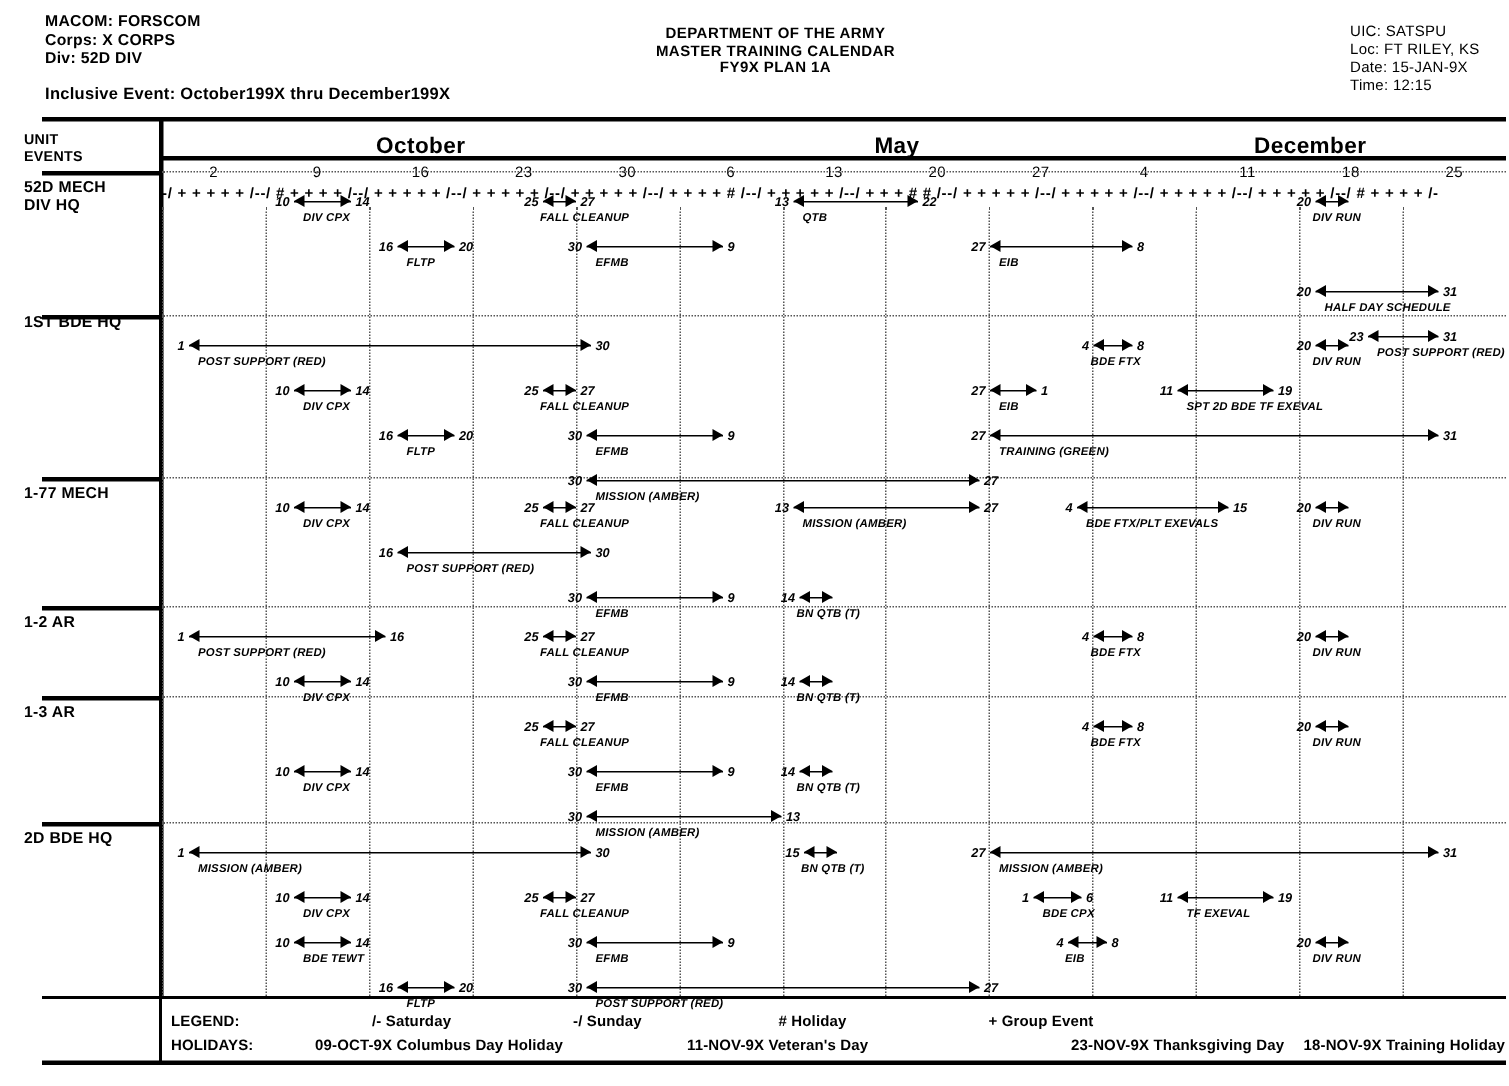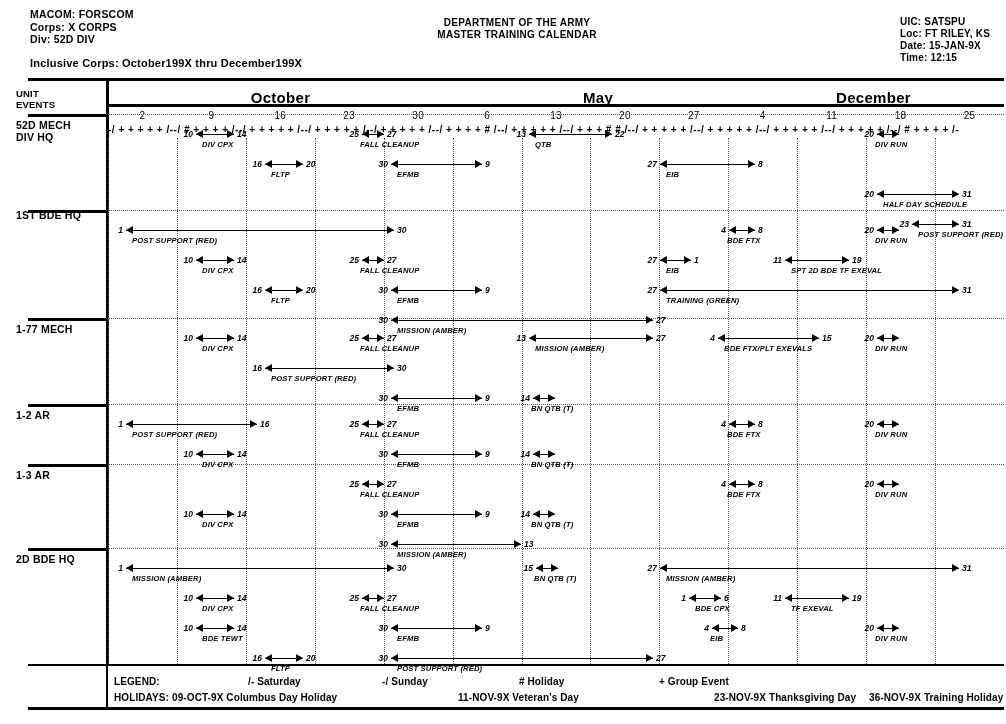--- a/index.html
+++ b/index.html
@@ -28,21 +28,21 @@
   }
   .hdr-center {
     position: absolute; left: 0; top: 17px; width: 1006px;
     text-align: center;
     font-size: 10px; font-weight: bold; line-height: 11.5px;
     letter-spacing: 0.3px;
   }
   .hdr-center .ct { display: block; margin-left: 28px; }
   .hdr-right {
     position: absolute; left: 900px; top: 16px;
-    font-size: 10px; font-weight: bold; line-height: 12px;
+    font-size: 10px; font-weight: normal; line-height: 12px;
     letter-spacing: 0.2px;
   }
   .hdr-incl {
     position: absolute; left: 30px; top: 57px;
     font-size: 11px; font-weight: bold; letter-spacing: 0.2px;
   }
 
   
   .rule {
     position: absolute; background: #000;
@@ -145,30 +145,31 @@
 
   <div class="hdr-left">
     <div>MACOM:  FORSCOM</div>
     <div>Corps:  X CORPS</div>
     <div>Div:  52D DIV</div>
   </div>
 
   <div class="hdr-center">
     <span class="ct">DEPARTMENT OF THE ARMY</span>
     <span class="ct">MASTER TRAINING CALENDAR</span>
+    <span class="ct">FY9X PLAN 1A</span>
   </div>
 
   <div class="hdr-right">
     <div>UIC:  SATSPU</div>
     <div>Loc:  FT RILEY, KS</div>
     <div>Date:  15-JAN-9X</div>
     <div>Time:  12:15</div>
   </div>
 
-  <div class="hdr-incl">Inclusive Corps: October199X thru December199X</div>
+  <div class="hdr-incl">Inclusive Event: October199X thru December199X</div>
 
   <div class="unit-events">
     <div>UNIT</div>
     <div>EVENTS</div>
   </div>
 
   <div id="layer-frame">
       <div class="rule" style="left: 28px; top: 78px; width: 976px; height: 2.5px;"></div>
       <div class="rule" style="left: 108px; top: 104px; width: 896px; height: 2.5px;"></div>
       <div class="vline" style="left: 106px; top: 80px; width: 2.5px; height: 584px;"></div>
@@ -681,19 +682,19 @@
 
   <div class="legend-row" id="legend-line" style="left:114px; top:676px;">
     <span class="cell" style="left:0;">LEGEND:</span>
   <div class="cell" style="left: 134px;"><span>/-  </span><span>Saturday</span></div>
       <div class="cell" style="left: 268px;"><span>-/  </span><span>Sunday</span></div>
       <div class="cell" style="left: 405px;"><span>#  </span><span>Holiday</span></div>
       <div class="cell" style="left: 545px;"><span>+  </span><span>Group Event</span></div>
     </div>
   <div class="legend-row" id="holiday-line" style="left:114px; top:692px;">
     <span class="cell" style="left:0;">HOLIDAYS:</span>
-  <div class="cell" style="left: 58px;"><span>09-OCT-9X  </span><span>Columbus Day Holiday</span></div>
+  <div class="cell" style="left: 48px; padding-left: 48px;"><span>09-OCT-9X  </span><span>Columbus Day Holiday</span></div>
       <div class="cell" style="left: 344px;"><span>11-NOV-9X  </span><span>Veteran's Day</span></div>
       <div class="cell" style="left: 600px;"><span>23-NOV-9X  </span><span>Thanksgiving Day</span></div>
-      <div class="cell" style="left: 755px;"><span>36-NOV-9X  </span><span>Training Holiday</span></div>
+      <div class="cell" style="left: 755px;"><span>18-NOV-9X  </span><span>Training Holiday</span></div>
     </div>
 
 </div>
 
 </body></html>

